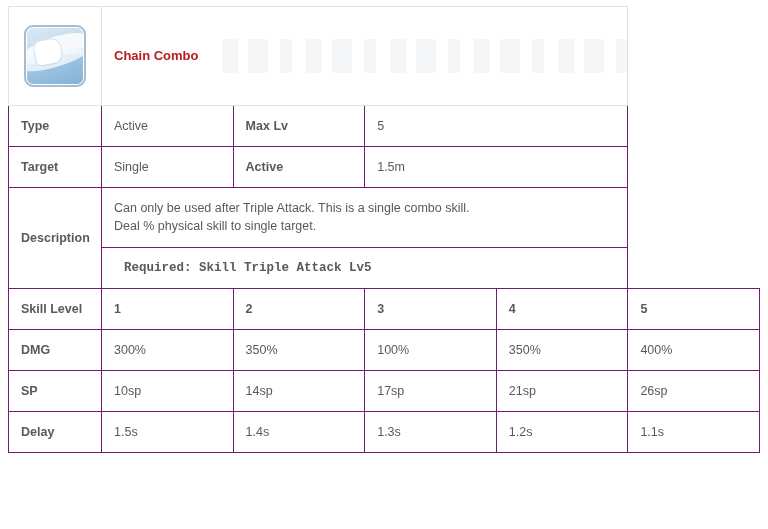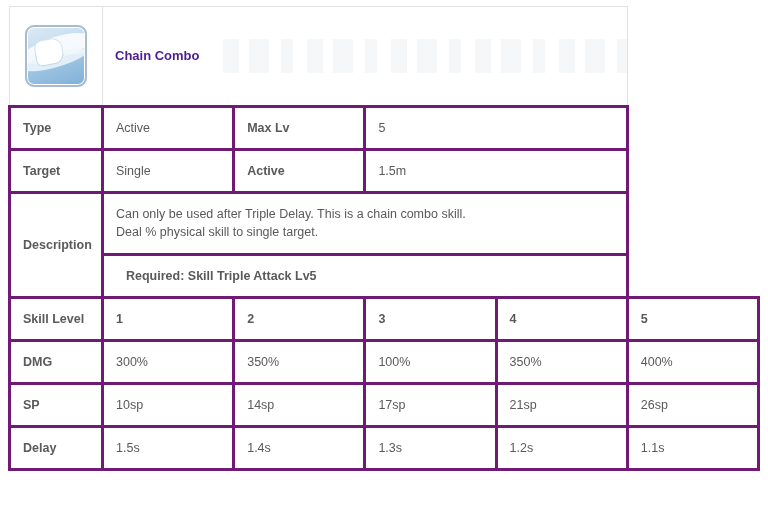--- a/index.html
+++ b/index.html
@@ -15,21 +15,21 @@
     color: #444444;
     overflow: hidden;
   }
   .skill-table {
     border-collapse: collapse;
     width: 752px;
     margin: 6px 8px 0 8px;
     table-layout: fixed;
   }
   .skill-table td {
-    border: 3px solid #701a75;
+    border: 1px solid #701a75;
     padding: 11px 12px;
     vertical-align: middle;
     background: #ffffff;
     color: #5a5a5a;
     font-size: 12.5px;
     line-height: 1.45;
   }
   .label-cell {
     background: #fbfbfb;
     color: #3c3c3c;
@@ -108,21 +108,21 @@
   .title-inner {
     position: relative;
     height: 98px;
     display: flex;
     align-items: center;
     padding-left: 12px;
     overflow: hidden;
   }
   .title-text {
     font-weight: bold;
-    color: #4c1d95;
+    color: #b91c1c;
     font-size: 13px;
     position: relative;
     z-index: 2;
   }
   .ghost-band {
     position: absolute;
     left: 120px;
     top: 50%;
     transform: translateY(-50%);
     width: 560px;
@@ -142,20 +142,21 @@
   .desc-label {
     vertical-align: middle;
   }
   .desc-line {
     display: block;
   }
   .req-cell {
     font-weight: bold;
     color: #3c3c3c;
     padding-left: 22px !important;
+    font-family: Liberation Mono, monospace;
   }
   .lv-label {
     font-weight: bold;
     color: #3c3c3c;
   }
   .w-val1 { width: 196px; }
   .w-lbl2 { width: 160px; }
 </style>
 </head>
 <body>
@@ -189,21 +190,21 @@
     <tr>
       <td class="label-cell">Target</td>
       <td>Single</td>
       <td class="label-cell">Active</td>
       <td colspan="2">1.5m</td>
     </tr>
 
     <tr>
       <td class="label-cell desc-label" rowspan="2">Description</td>
       <td colspan="4">
-        <span class="desc-line">Can only be used after Triple Delay. This is a chain combo skill.</span>
+        <span class="desc-line">Can only be used after Triple Attack. This is a single combo skill.</span>
         <span class="desc-line">Deal % physical skill to single target.</span>
       </td>
     </tr>
 
     <tr>
       <td class="req-cell" colspan="4">Required: Skill Triple Attack Lv5</td>
     </tr>
 
     <tr>
       <td class="label-cell">Skill Level</td>

